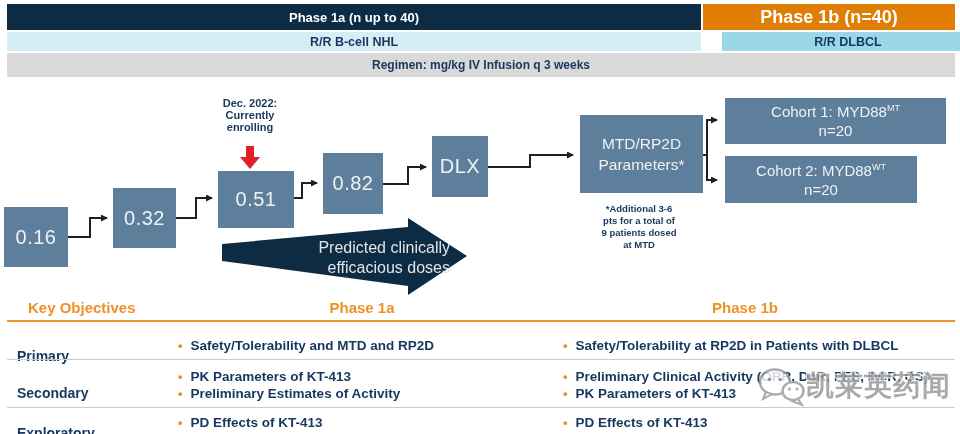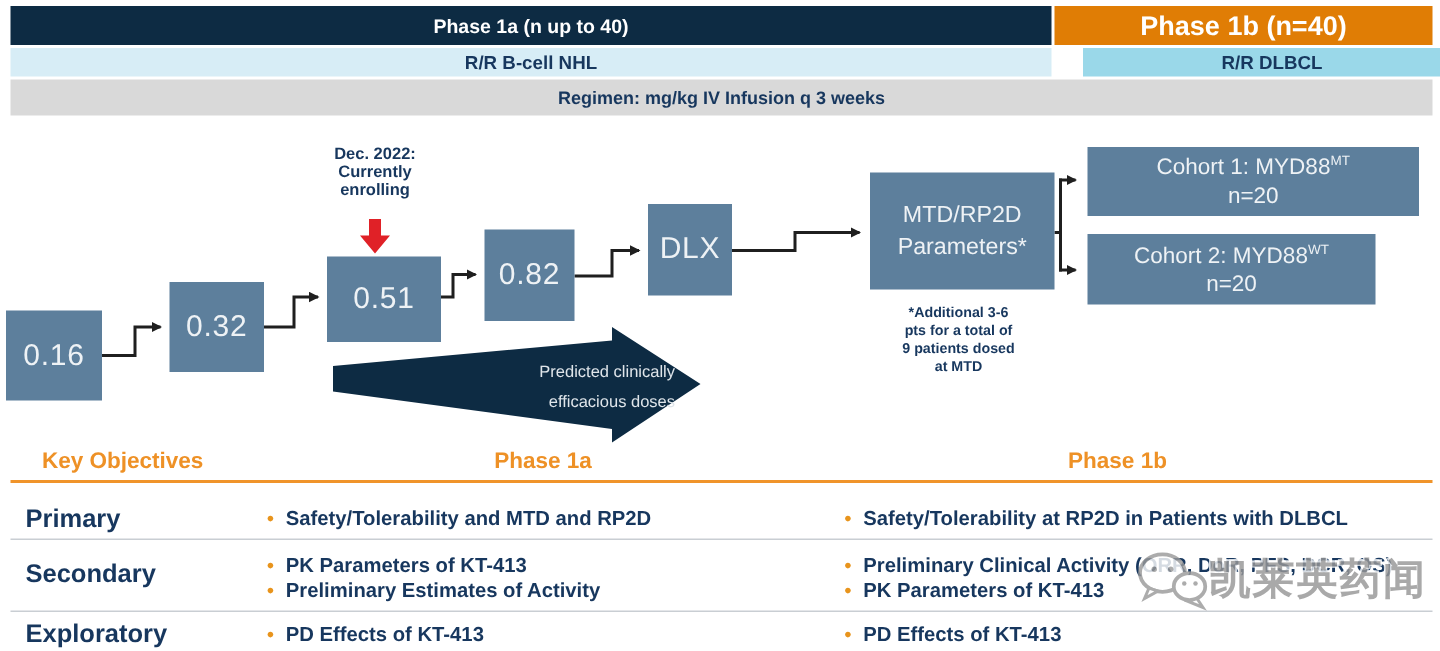--- a/index.html
+++ b/index.html
@@ -39,28 +39,28 @@
   .enroll-note {
     position:absolute; left:205px; top:97px; width:90px; text-align:center;
     color:#17375e; font-weight:bold; font-size:11px; line-height:12px; z-index:3;
   }
   .footnote {
     position:absolute; left:583px; top:203px; width:112px; text-align:center;
     color:#17375e; font-weight:bold; font-size:9.5px; line-height:12px; z-index:3;
   }
   .arrow-label {
     position:absolute; left:258px; top:238px; width:192px; text-align:right;
-    color:#dfe5ea; font-size:11px; font-weight:500; line-height:20px; z-index:3;
+    color:#dfe5ea; font-size:16px; font-weight:500; line-height:20px; z-index:3;
   }
 
   
   .tbl-head { position:absolute; font-size:15px; font-weight:bold; color:#ee9126; z-index:3; }
   .rule-orange { position:absolute; left:7px; top:320px; width:948px; height:2px; background:#f0942a; z-index:3; }
   .rule-gray { position:absolute; left:7px; width:948px; height:1px; background:#c9ced3; z-index:3; }
-  .row-label { position:absolute; left:17px; font-size:17px; font-weight:bold; color:#17375e; z-index:3; }
+  .row-label { position:absolute; left:17px; font-size:14px; font-weight:bold; color:#17375e; z-index:3;margin-top:12px; }
   .obj-list { position:absolute; z-index:3; }
   .obj-item { display:flex; align-items:flex-start; font-size:13.5px; font-weight:600; color:#17375e; line-height:17px; }
   .obj-item .bullet { color:#e8941c; margin-right:8px; font-size:13px; line-height:17px; }
 
   
   .watermark {
     position:absolute; left:756px; top:364px; display:flex; align-items:center;
     opacity:0.82; z-index:5; pointer-events:none;
   }
   .watermark-text {

